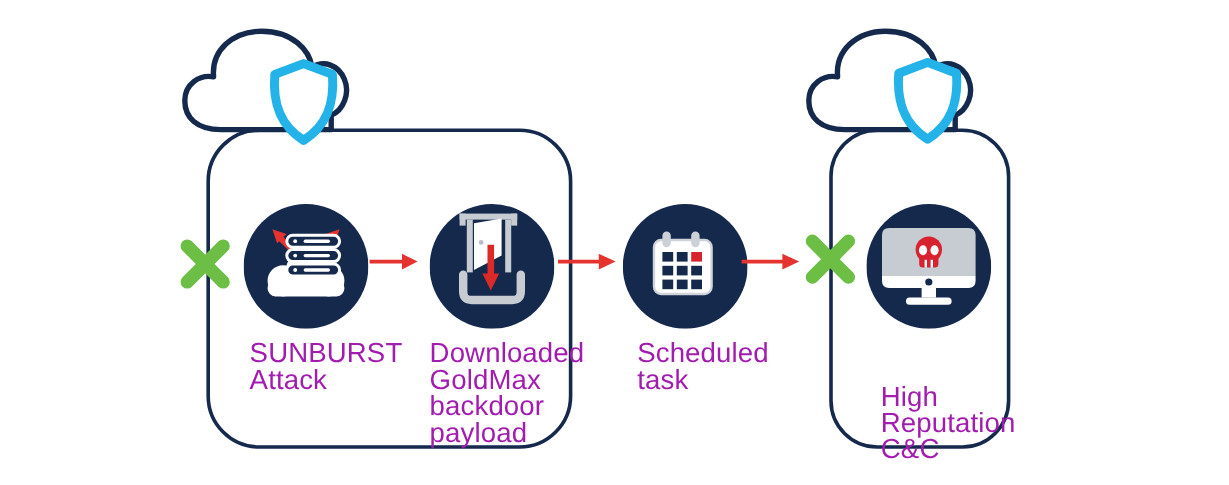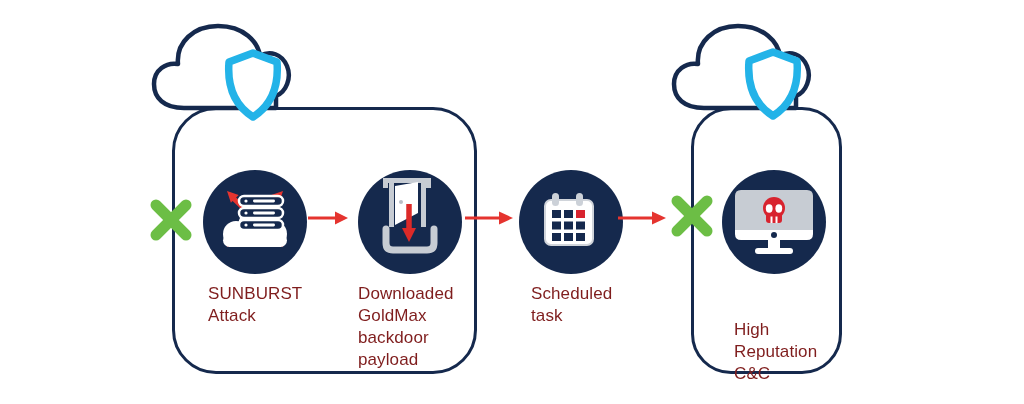--- a/index.html
+++ b/index.html
@@ -13,21 +13,21 @@
   }
   .zone1{left:172px;top:107px;width:305px;height:267px;border-radius:44px;}
   .zone2{left:691px;top:107px;width:151px;height:267px;border-radius:40px;}
   .abs{position:absolute;}
   .stage-circle{z-index:2;}
   .cloud-badge{z-index:2;}
   .shield-badge{z-index:3;}
   .flow-arrow{z-index:4;}
   .block-x{z-index:5;}
   .stage-label{
-    position:absolute;z-index:3;font-size:17px;line-height:22px;color:#7f1d1d;
+    position:absolute;z-index:3;font-size:23px;line-height:22px;color:#a21caf;
     white-space:pre-line;letter-spacing:0.1px;
   }
 </style>
 </head>
 <body>
 
 <div class="canvas">
 
   <div class="zone zone1"></div>
   <div class="zone zone2"></div>

